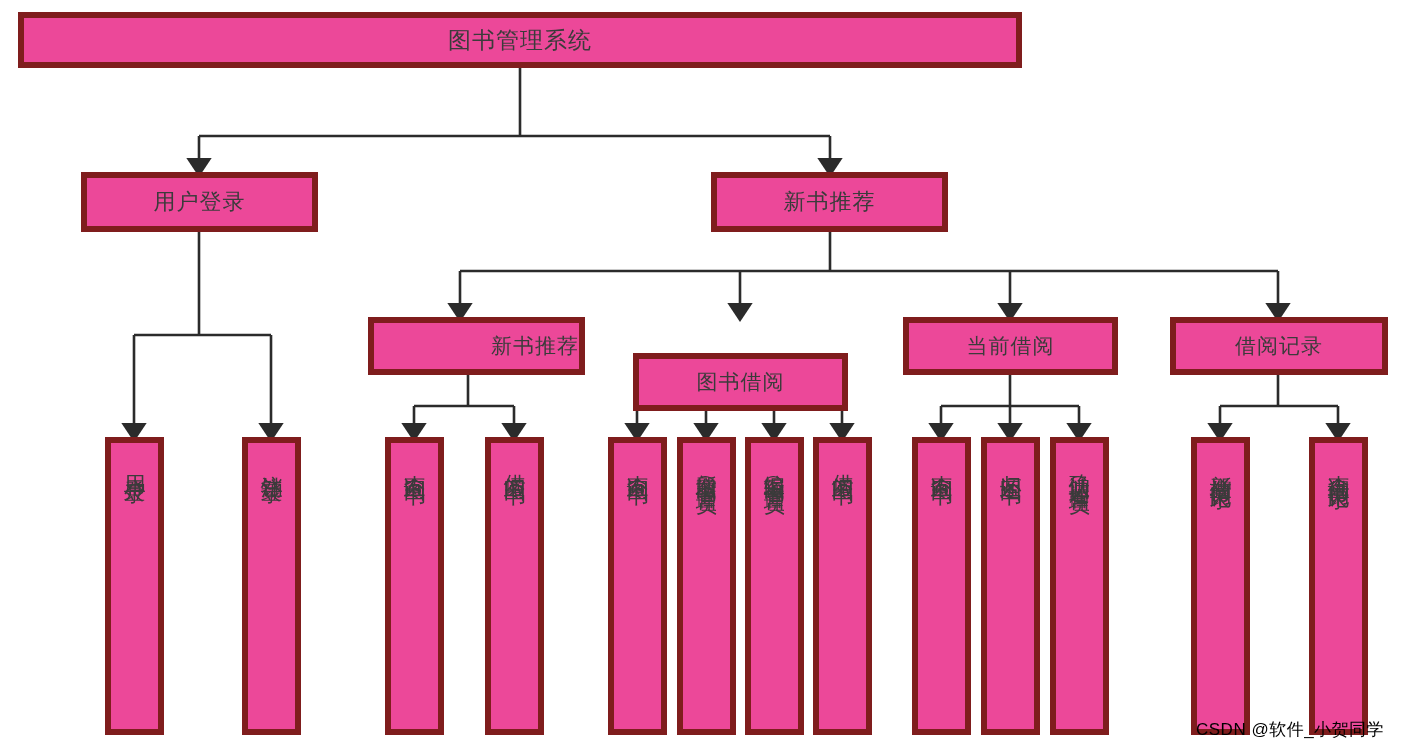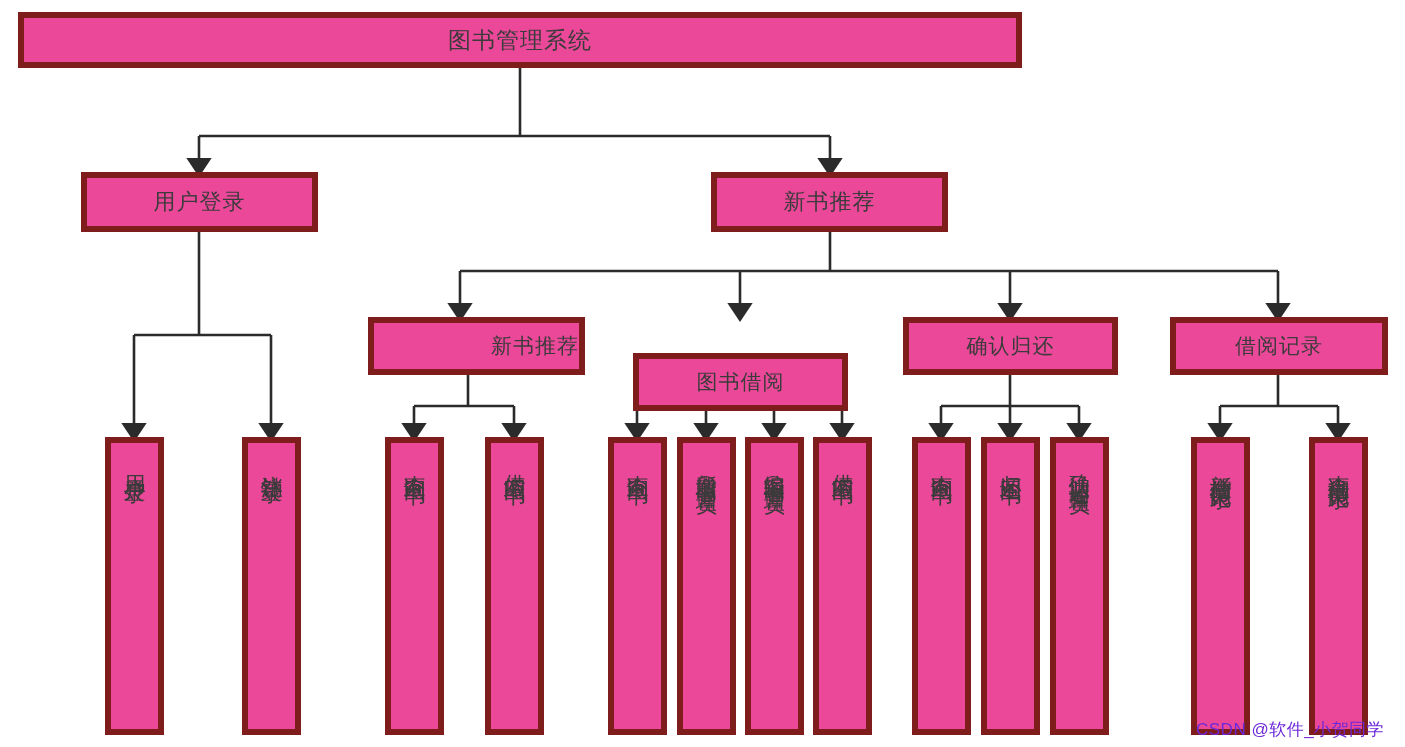--- a/index.html
+++ b/index.html
@@ -13,21 +13,21 @@
   .root .lbl{font-size:23px;}
   .lvl2 .lbl{font-size:22px;}
   .lvl3 .lbl{font-size:21px;}
   .leaf{align-items:flex-start;justify-content:center;padding-top:14px;}
   .leaf .lbl{
      writing-mode:vertical-rl;text-orientation:upright;
      font-size:22px;line-height:1.30;letter-spacing:3px;white-space:normal;
      text-align:left;
   }
   .leaf.tall .lbl{font-size:21px;}
-  .watermark{position:absolute;color:#6d28d9;font-size:17px;white-space:nowrap;
+  .watermark{position:absolute;color:#000000;font-size:17px;white-space:nowrap;
      letter-spacing:0.5px;user-select:none;}
 </style>
 </head>
 <body>
 
 <div id="stage">
 
   <svg class="wires" viewBox="0 0 1405 747" xmlns="http://www.w3.org/2000/svg">
     <defs>
       <marker id="ah" markerWidth="12" markerHeight="12" refX="2.5" refY="5" orient="auto" markerUnits="strokeWidth">
@@ -89,21 +89,21 @@
     <span class="lbl">新书推荐</span>
   </div>
 
   <div class="node lvl3" style="left:368px;top:317px;width:217px;height:58px;justify-content:flex-end;">
     <span class="lbl">新书推荐</span>
   </div>
   <div class="node lvl3" style="left:633px;top:317px;width:215px;height:58px;margin-top:36px;">
     <span class="lbl">图书借阅</span>
   </div>
   <div class="node lvl3" style="left:903px;top:317px;width:215px;height:58px;">
-    <span class="lbl">确认归还</span>
+    <span class="lbl">当前借阅</span>
   </div>
   <div class="node lvl3" style="left:1170px;top:317px;width:218px;height:58px;text-align:center;">
     <span class="lbl">借阅记录</span>
   </div>
 
   <div class="node leaf" style="left:105px;top:437px;width:59px;height:298px;">
     <span class="lbl">用户登录</span>
   </div>
   <div class="node leaf" style="left:242px;top:437px;width:59px;height:298px;">
     <span class="lbl">注销登录</span>

